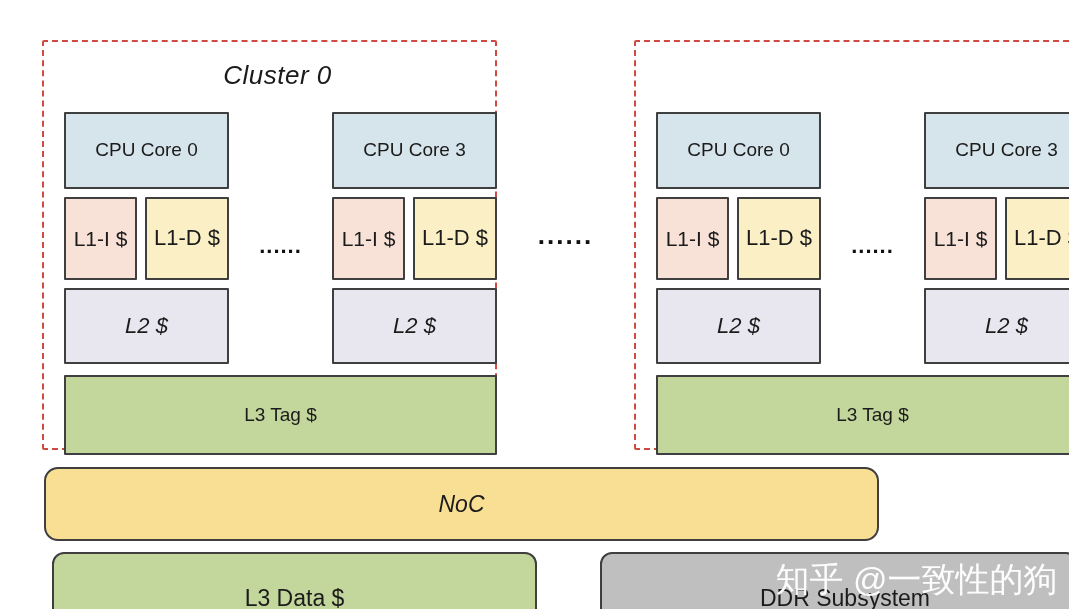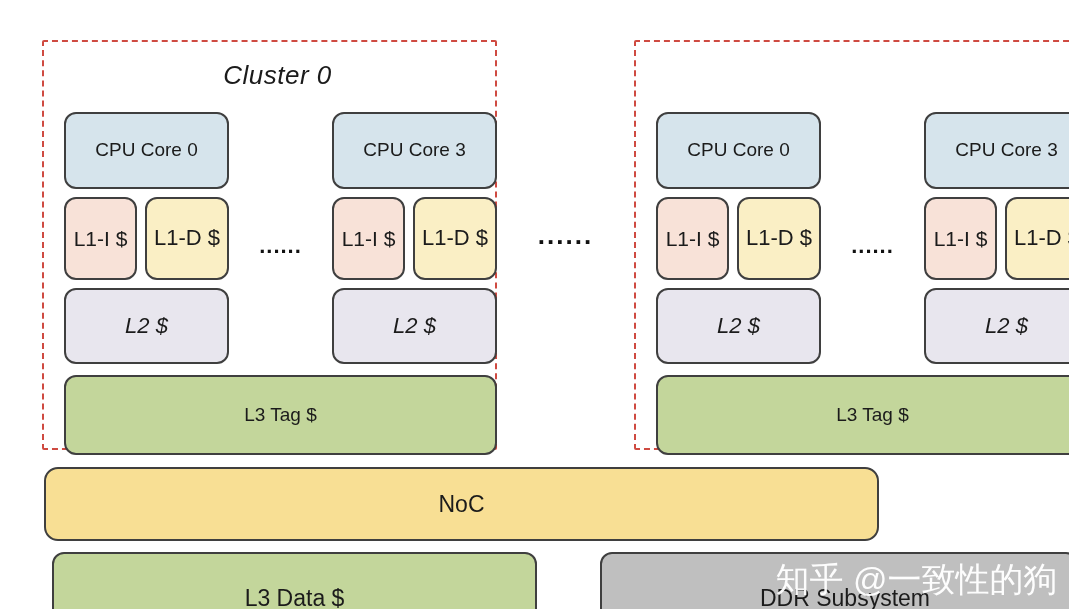--- a/index.html
+++ b/index.html
@@ -21,40 +21,40 @@
   .cluster{
     position:absolute;top:8px;width:455px;height:410px;
     border:2px dashed var(--cluster_border);border-radius:2px;background:#fff;
   }
   .cluster-title{
     position:absolute;top:10px;left:0;width:100%;text-align:center;
     font-size:26px;font-style:italic;font-weight:500;letter-spacing:.5px;
   }
   .box{
     position:absolute;display:flex;align-items:center;justify-content:center;
-    border:2px solid var(--box_border);border-radius:12px;
+    border:2px solid var(--box_border);border-radius:1px;
     font-size:20px;text-align:center;line-height:1.1;
   }
   .cpu{background:var(--cpu_core);font-size:19px;}
   .l1i{background:var(--l1i);font-size:21px;}
   .l1d{background:var(--l1d);font-size:22px;}
   .l2{background:var(--l2);font-size:22px;font-style:italic;}
   .l3{background:var(--l3);font-size:19px;}
   .dots{
     position:absolute;text-align:center;font-weight:900;font-size:22px;
     letter-spacing:1px;color:#111;
   }
   .sep-dots{
     position:absolute;left:465px;top:188px;width:137px;text-align:center;
     font-weight:900;font-size:26px;letter-spacing:2px;color:#111;
   }
   .noc{
     position:absolute;left:12px;top:435px;width:835px;height:74px;
     background:var(--noc);border:2px solid var(--box_border);border-radius:14px;
-    display:flex;align-items:center;justify-content:center;font-size:23px;
+    display:flex;align-items:center;justify-content:center;font-size:23px;font-style:italic;
   }
   .bottom-box{
     position:absolute;top:520px;height:92px;
     border:2px solid var(--box_border);border-radius:12px;
     display:flex;align-items:center;justify-content:center;font-size:23px;
   }
   .l3data{left:20px;width:485px;background:var(--l3);}
   .ddr{left:568px;width:478px;background:var(--ddr);padding-left:12px;}
   .watermark{
     position:absolute;left:712px;top:525px;width:345px;

